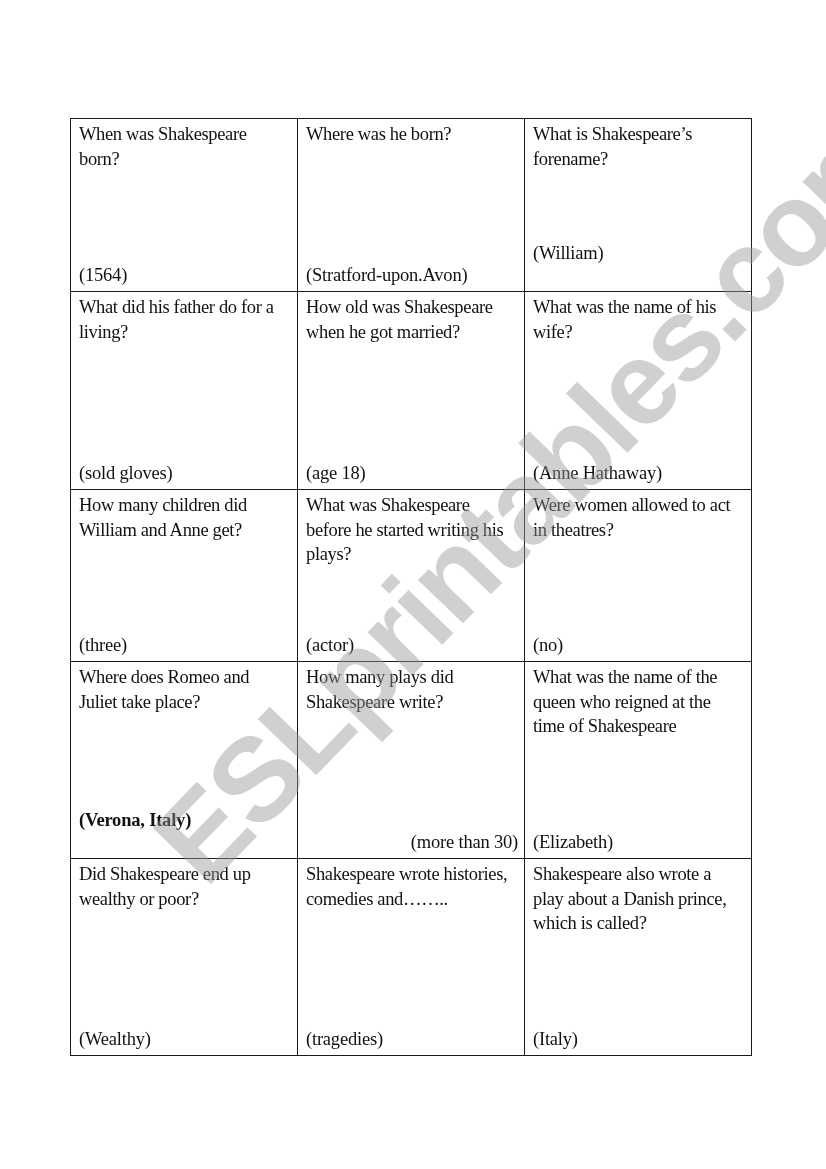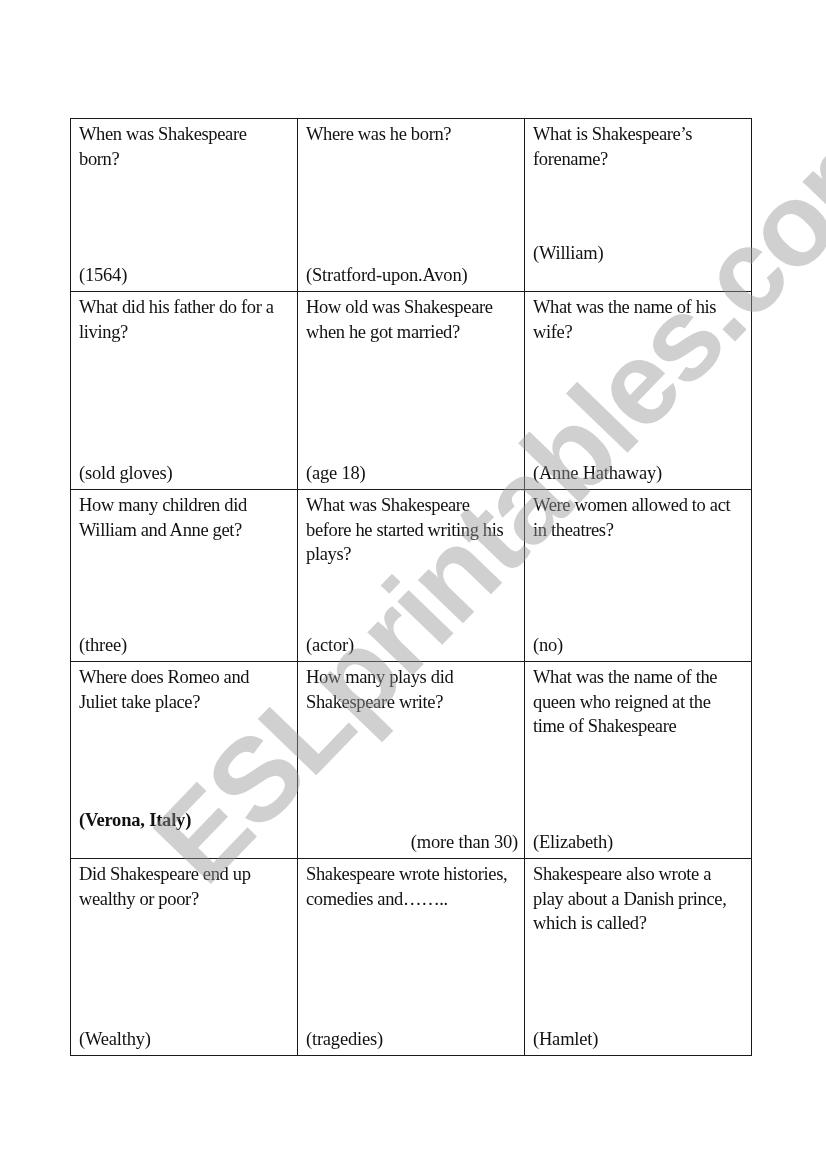--- a/index.html
+++ b/index.html
@@ -180,21 +180,21 @@
         </td>
         <td>
           <div class="cell-inner" style="height:196px;">
             <div class="question">Shakespeare wrote histories, comedies and……..</div>
             <div class="answer">(tragedies)</div>
           </div>
         </td>
         <td>
           <div class="cell-inner" style="height:196px;">
             <div class="question">Shakespeare also wrote a play about a Danish prince, which is called?</div>
-            <div class="answer">(Hamlet)</div>
+            <div class="answer">(Italy)</div>
           </div>
         </td>
       </tr>
     </tbody>
   </table>
 
   <div class="watermark">ESLprintables.com</div>
 
 </div>
 

